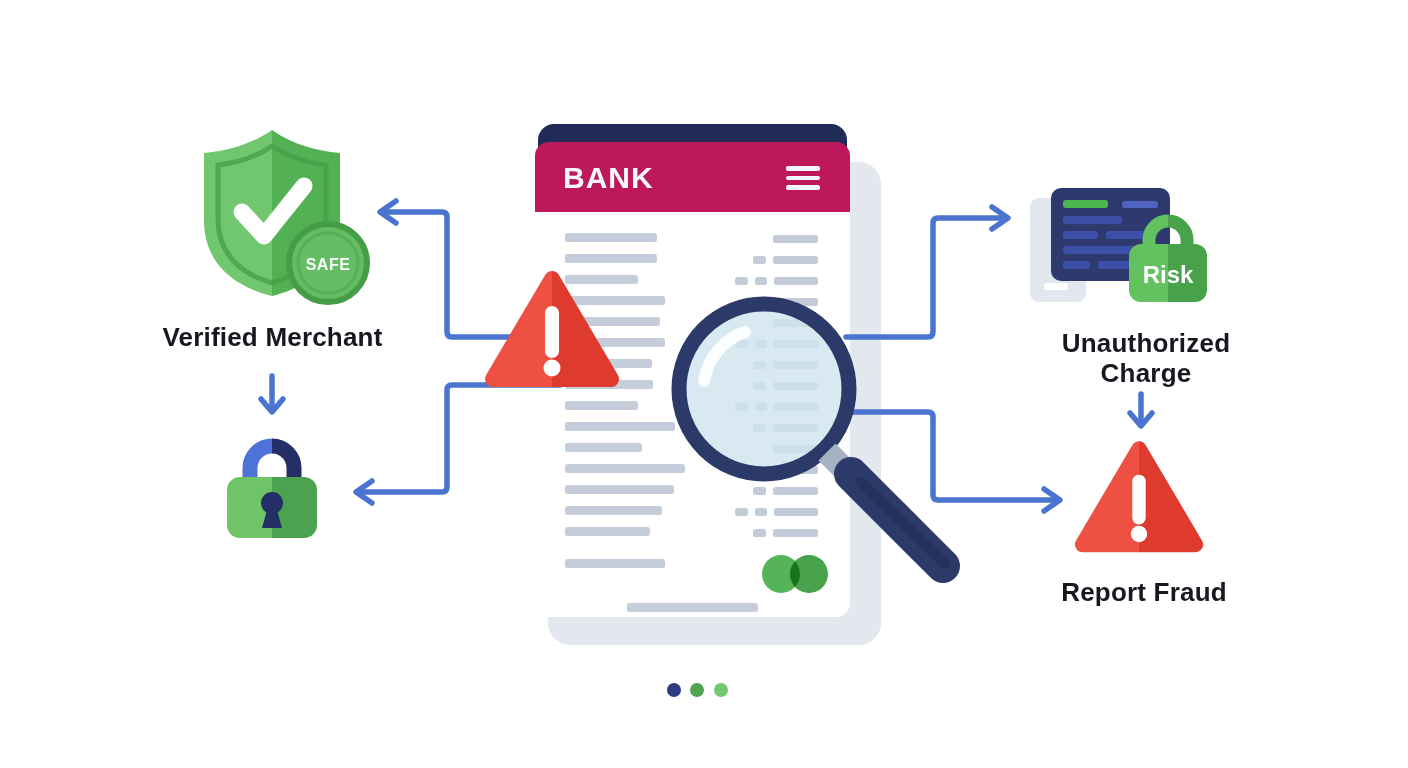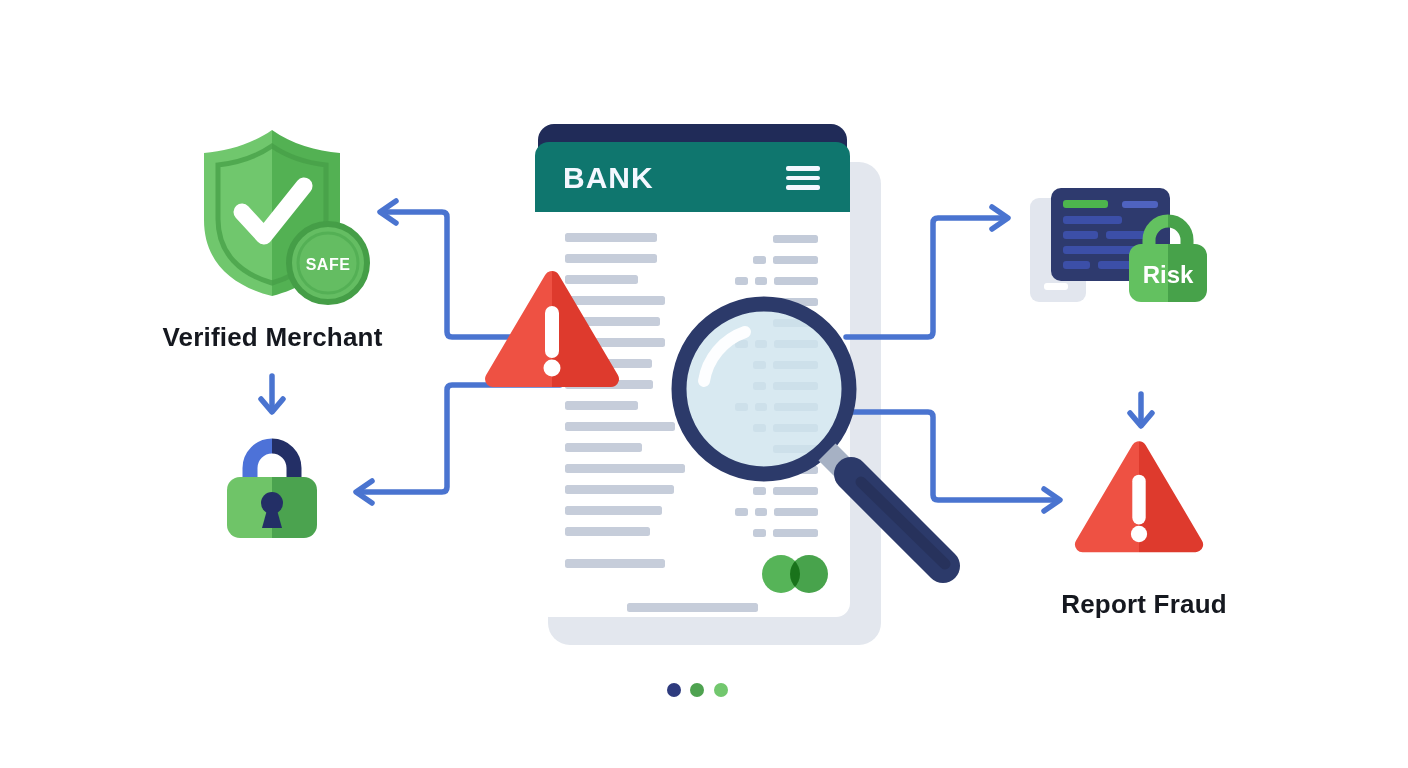--- a/index.html
+++ b/index.html
@@ -4,21 +4,21 @@
 <style>
   html,body{margin:0;padding:0;background:#ffffff;}
   .canvas{position:relative;width:1408px;height:768px;background:#ffffff;overflow:hidden;
           font-family:"Liberation Sans",sans-serif;}
   .abs{position:absolute;}
   .label{position:absolute;font-weight:700;font-size:26px;color:#15181f;text-align:center;line-height:30px;letter-spacing:.2px;}
   
   .doc-shadow{left:548px;top:162px;width:333px;height:483px;background:#e3e7ee;border-radius:22px;}
   .doc-navy-strip{left:538px;top:124px;width:309px;height:50px;background:#202b58;border-radius:16px 16px 0 0;}
   .doc{left:535px;top:142px;width:315px;height:475px;}
-  .doc-header{position:absolute;left:0;top:0;width:315px;height:70px;background:#0f766e;border-radius:14px 14px 0 0;text-align:center;}
+  .doc-header{position:absolute;left:0;top:0;width:315px;height:70px;background:#be185d;border-radius:14px 14px 0 0;text-align:center;}
   .doc-title{position:absolute;left:28px;top:19px;color:#f4f7ff;font-weight:700;font-size:30px;letter-spacing:1px;}
   .menu-icon{position:absolute;right:30px;top:24px;width:34px;}
   .menu-icon i{display:block;height:4.5px;background:#f4f7ff;border-radius:2px;margin-bottom:5px;}
   .doc-body{position:absolute;left:0;top:70px;width:315px;height:405px;background:#ffffff;border-radius:0 0 14px 14px;}
   .col-left{position:absolute;left:30px;top:21px;display:flex;flex-direction:column;gap:12px;}
   .bar{background:#c6cdda;height:9px;border-radius:2.5px;}
   .col-right{position:absolute;left:200px;top:23px;display:flex;flex-direction:column;gap:13px;}
   .seg-row{display:flex;gap:7px;width:83px;justify-content:flex-end;}
   .seg{background:#c3cbd9;height:8px;border-radius:2.5px;}
   .doc-bottom-bar{position:absolute;left:92px;top:391px;width:131px;height:9px;background:#c6cdda;border-radius:2.5px;}
@@ -233,28 +233,29 @@
       <linearGradient id="gRisk" x1="0" y1="0" x2="1" y2="0">
         <stop offset="0.5" stop-color="#63c160"></stop>
           <stop offset="0.5" stop-color="#47a24a"></stop>
       </linearGradient>
     </defs>
     <path d="M25,48 L25,40 A19,19 0 0 1 63,40 L63,48" stroke="url(#gRisk)" stroke-width="13" fill="none"></path>
     <rect x="5" y="44" width="78" height="58" rx="12" fill="url(#gRisk)"></rect>
     <text x="44" y="83" text-anchor="middle" font-size="24" font-weight="bold" fill="#ffffff">Risk</text>
   </svg>
 
+  <div class="label" style="left:1056px;top:328px;width:180px">Unauthorized Charge</div>
 
   <svg class="abs" style="left:1072px;top:438px" width="134" height="125" viewBox="0 0 140 130">
     <path d="M70,11 L129,111 L11,111 Z" fill="url(#gRed)" stroke="url(#gRed)" stroke-width="16" stroke-linejoin="round"></path>
     <path d="M70,45 L70,83" stroke="#ffffff" stroke-width="14" stroke-linecap="round"></path>
     <circle cx="70" cy="100" r="8.5" fill="#ffffff"></circle>
   </svg>
 
-  <div class="label" style="left:1054px;top:589px;width:180px">Report Fraud</div>
+  <div class="label" style="left:1054px;top:577px;width:180px">Report Fraud</div>
 
   <div class="abs" style="left:660px;top:675px;width:90px;height:26px">
     <div class="dot" style="left:7px;top:8px;background:#2e3b7e"></div>
     <div class="dot" style="left:30px;top:8px;background:#4ea250"></div>
     <div class="dot" style="left:54px;top:8px;background:#72c76e"></div>
   </div>
 
 </div>
 
 </body></html>

